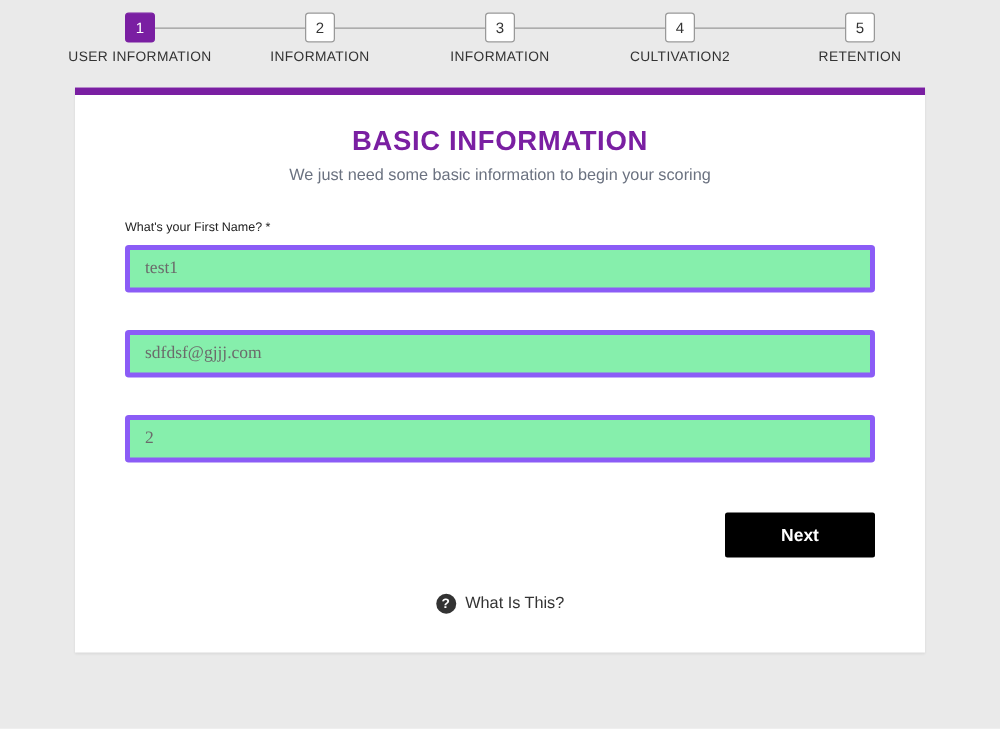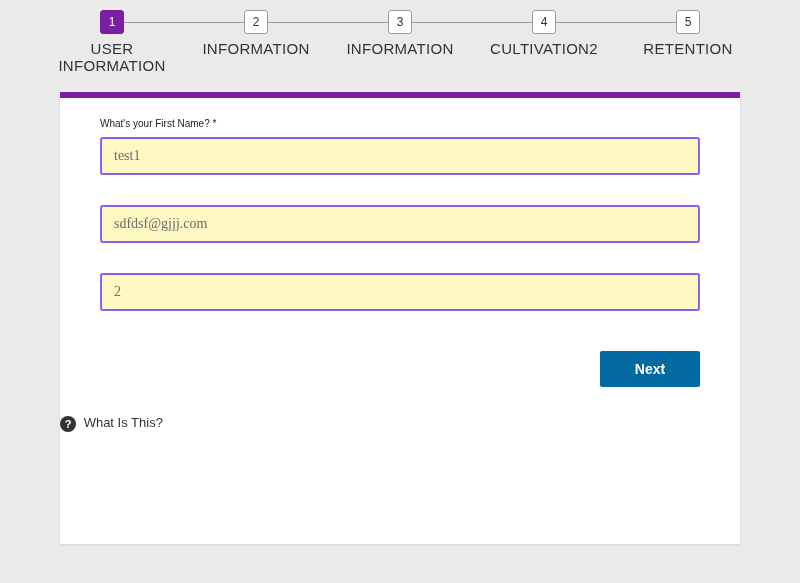--- a/index.html
+++ b/index.html
@@ -35,21 +35,21 @@
     border-radius: 3px;
     position: relative;
     z-index: 2;
   }
   .step.active .step-box {
     background: #7a1fa2;
     color: #fff;
     border-color: #7a1fa2;
   }
   .step-label {
-    font-size: 15px;
+    font-size: 11px;
     color: #333;
     margin-top: 6px;
     letter-spacing: 0.3px;
   }
   .step-line {
     position: absolute;
     top: 12px;
     left: 50%;
     right: -50%;
     height: 1px;
@@ -90,44 +90,45 @@
   }
   .field-label {
     font-size: 10px;
     color: #222;
     margin-bottom: 8px;
     display: block;
   }
   .field-input {
     width: 100%;
     height: 38px;
-    border: 2px solid #8b5cf6;
+    border: 4px solid #8b5cf6;
     border-radius: 3px;
     padding: 0 12px;
     font-size: 14px;
     color: #6b6b6b;
     font-family: Georgia, 'Times New Roman', serif;
-    background: #fef9c3;
+    background: #86efac;
   }
   .actions {
     padding: 10px 40px 0 40px;
     text-align: right;
   }
   .next-btn {
-    background: #0369a1;
+    background: #000000;
     color: #fff;
     border: none;
-    width: 100px;
+    width: 120px;
     height: 36px;
     font-size: 14px;
     font-weight: bold;
     border-radius: 2px;
     cursor: pointer;
   }
   .footer {
+    text-align: center;
     padding-top: 28px;
     font-size: 13px;
     color: #333;
   }
   .help-icon {
     display: inline-flex;
     align-items: center;
     justify-content: center;
     width: 16px;
     height: 16px;
@@ -165,20 +166,24 @@
     <div class="step-line"></div>
   </div>
   <div class="step">
     <div class="step-box">5</div>
     <div class="step-label">RETENTION</div>
     
   </div>
 </div>
 
 <div class="card">
+  <div class="card-header">
+    <div class="title">BASIC INFORMATION</div>
+    <div class="subtitle">We just need some basic information to begin your scoring</div>
+  </div>
 
   <div class="form-body">
     <div class="field">
       <label class="field-label">What's your First Name? *</label>
       <input class="field-input" type="text" value="test1" style="">
     </div>
     <div class="field">
       <input class="field-input" type="text" value="sdfdsf@gjjj.com" style="">
     </div>
     <div class="field">

